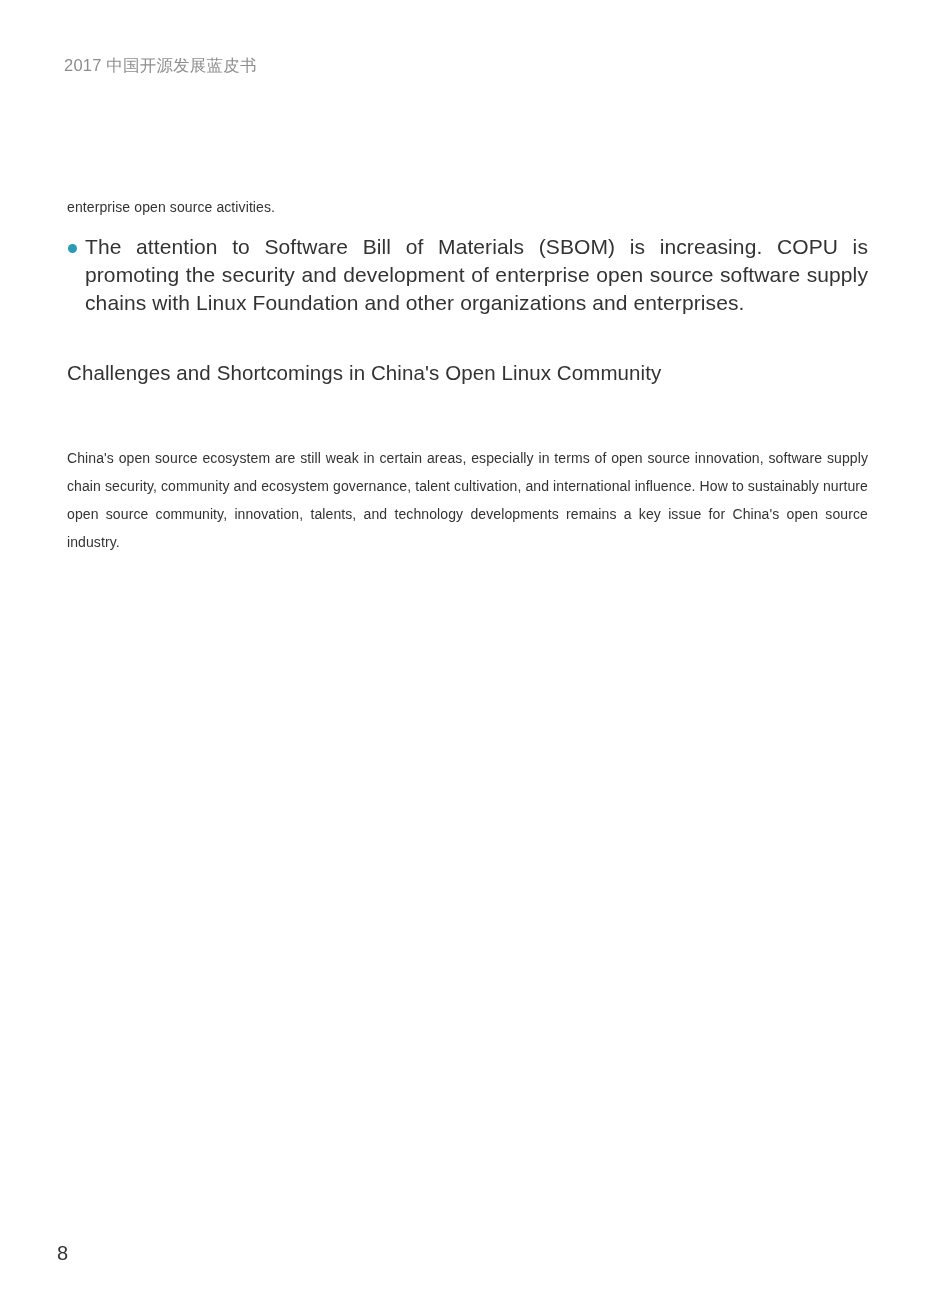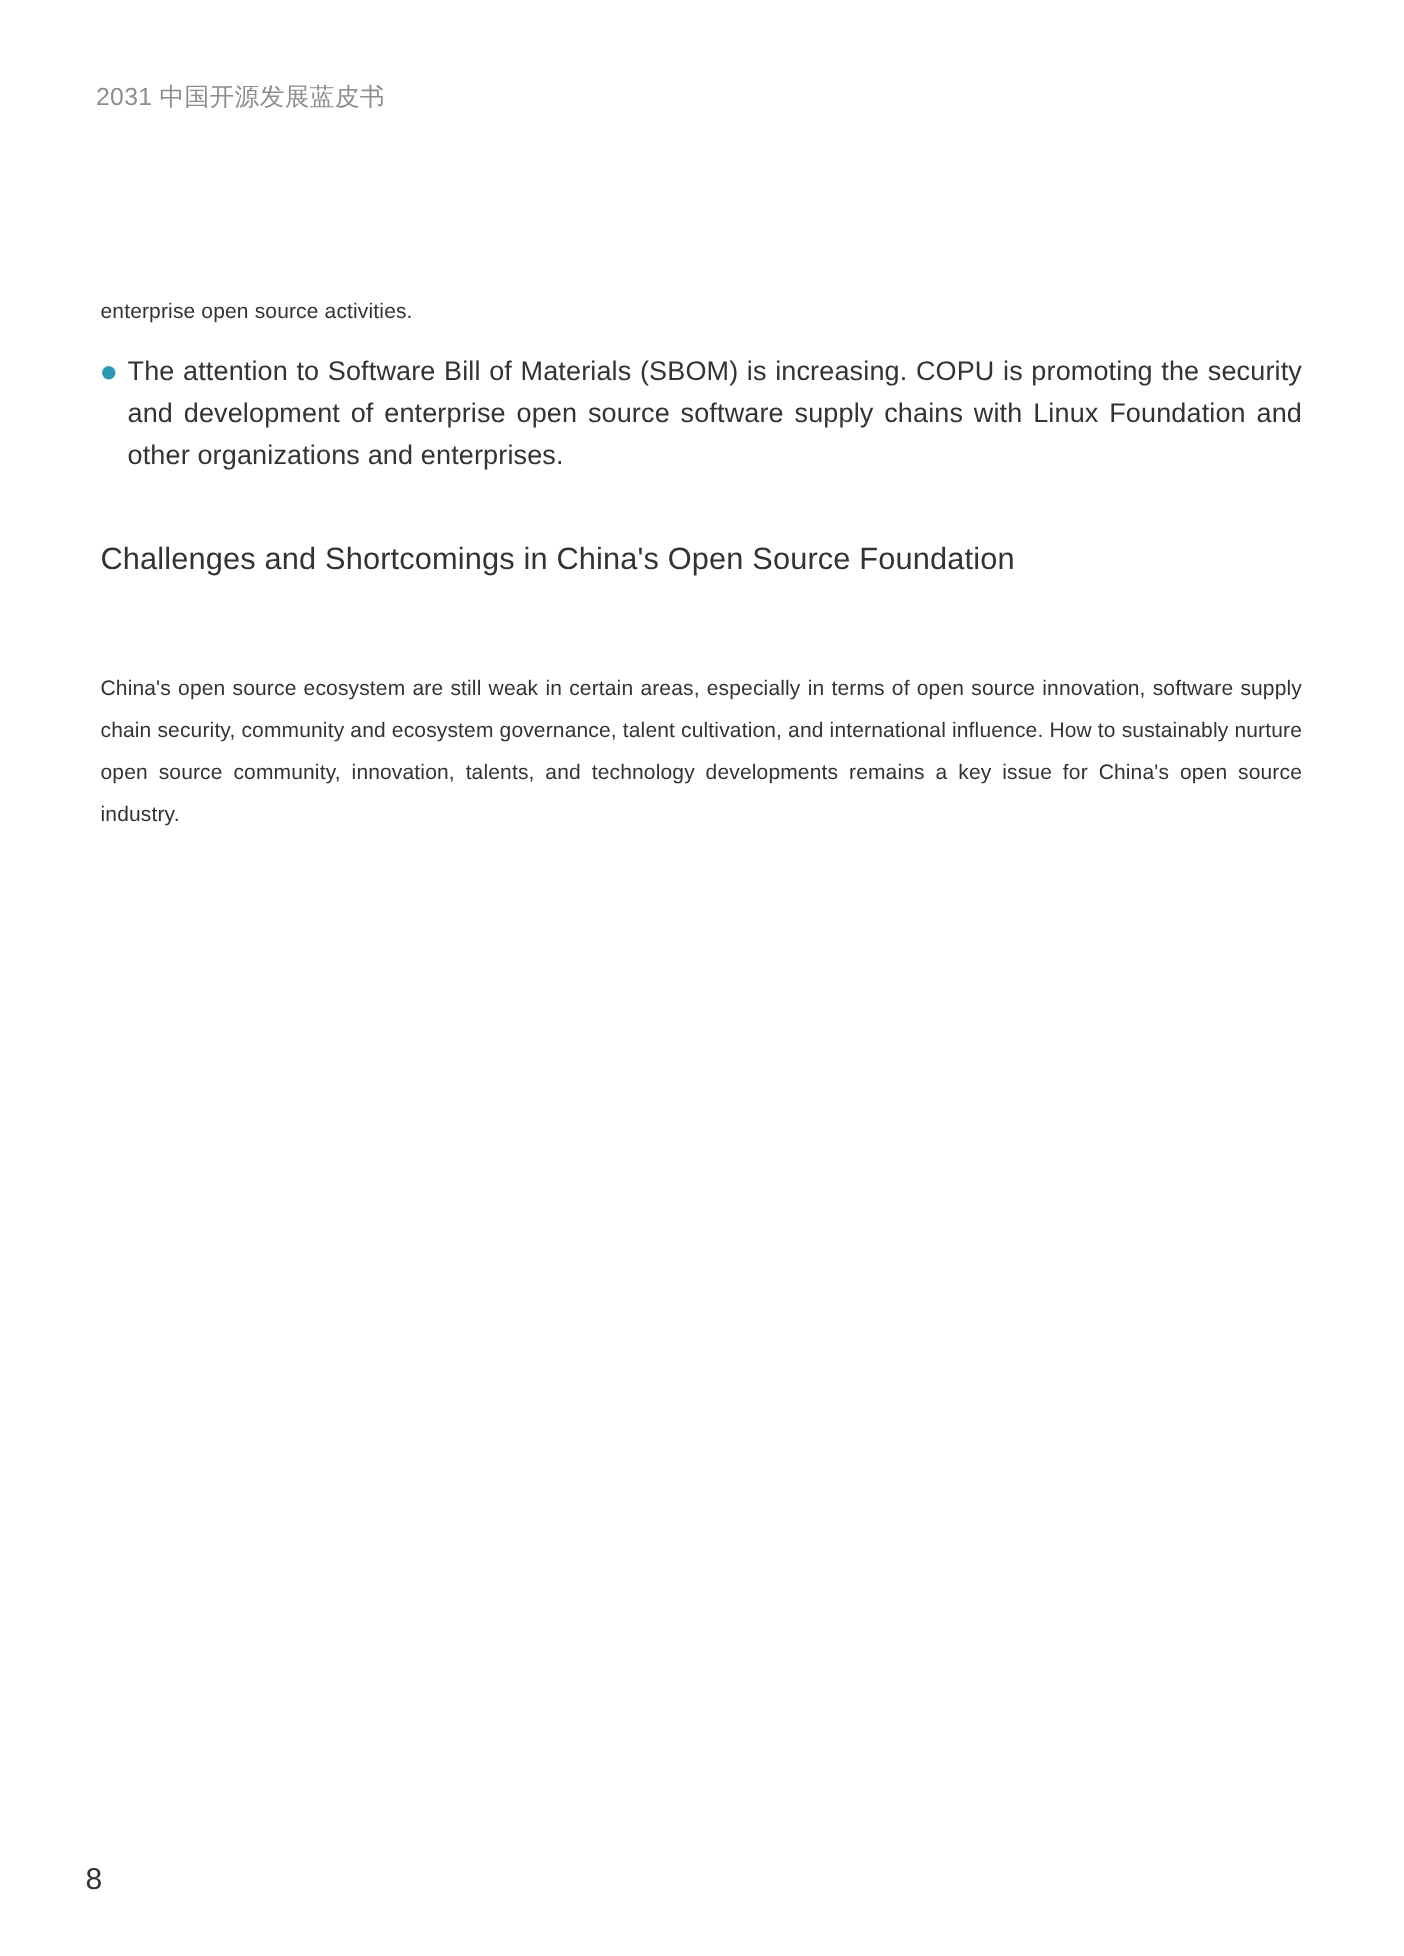--- a/index.html
+++ b/index.html
@@ -52,21 +52,21 @@
 
   .par-lead {
     margin-bottom: 12px;
   }
 
   
   .bullet-par {
     position: relative;
     padding-left: 18px;
     margin: 0;
-    font-size: 18px;
+    font-size: 21px;
     line-height: 28px;
     color: #333333;
     text-align: justify;
     text-justify: inter-word;
     letter-spacing: 0.1px;
   }
   .bullet-dot {
     position: absolute;
     left: 1px;
     top: 11px;
@@ -102,33 +102,33 @@
     font-size: 20px;
     line-height: 26px;
     color: #333333;
   }
 </style>
 </head>
 <body>
 
 <div class="page">
 
-  <div class="running-header">2031 中国开源发展蓝皮书</div>
+  <div class="running-header">2017 中国开源发展蓝皮书</div>
 
   <div class="content">
 
     <p class="body-par par-lead">enterprise open source activities.</p>
 
     <div class="bullet-par">
       <span class="bullet-dot"></span>
       <span>The attention to Software Bill of Materials (SBOM) is increasing. COPU is promoting the security and development of enterprise open source software supply chains with Linux Foundation and other organizations and enterprises.</span>
     </div>
 
     <div class="heading-block">
-      <h2 class="section-heading">Challenges and Shortcomings in China's Open Source Foundation</h2>
+      <h2 class="section-heading">Challenges and Shortcomings in China's Open Linux Community</h2>
     </div>
 
     <p class="body-par after-heading">China's open source ecosystem are still weak in certain areas, especially in terms of open source innovation, software supply chain security, community and ecosystem governance, talent cultivation, and international influence. How to sustainably nurture open source community, innovation, talents, and technology developments remains a key issue for China's open source industry.</p>
 
   </div>
 
   <div class="page-number">8</div>
 
 </div>
 

